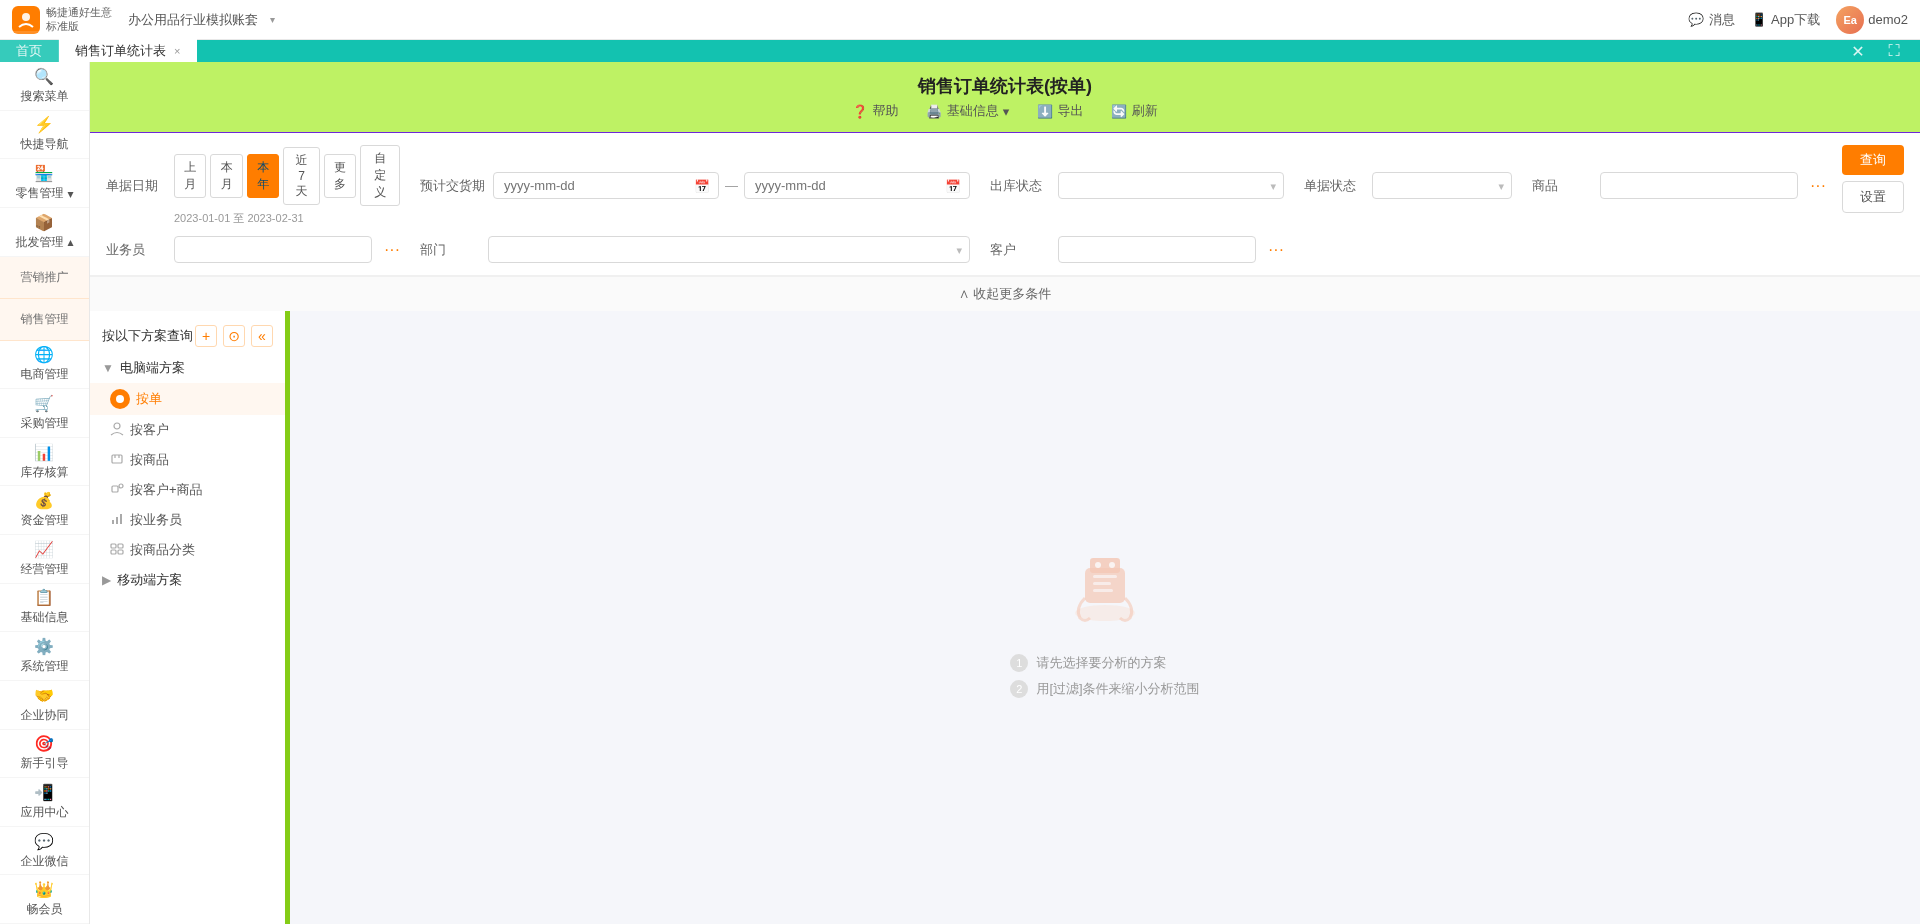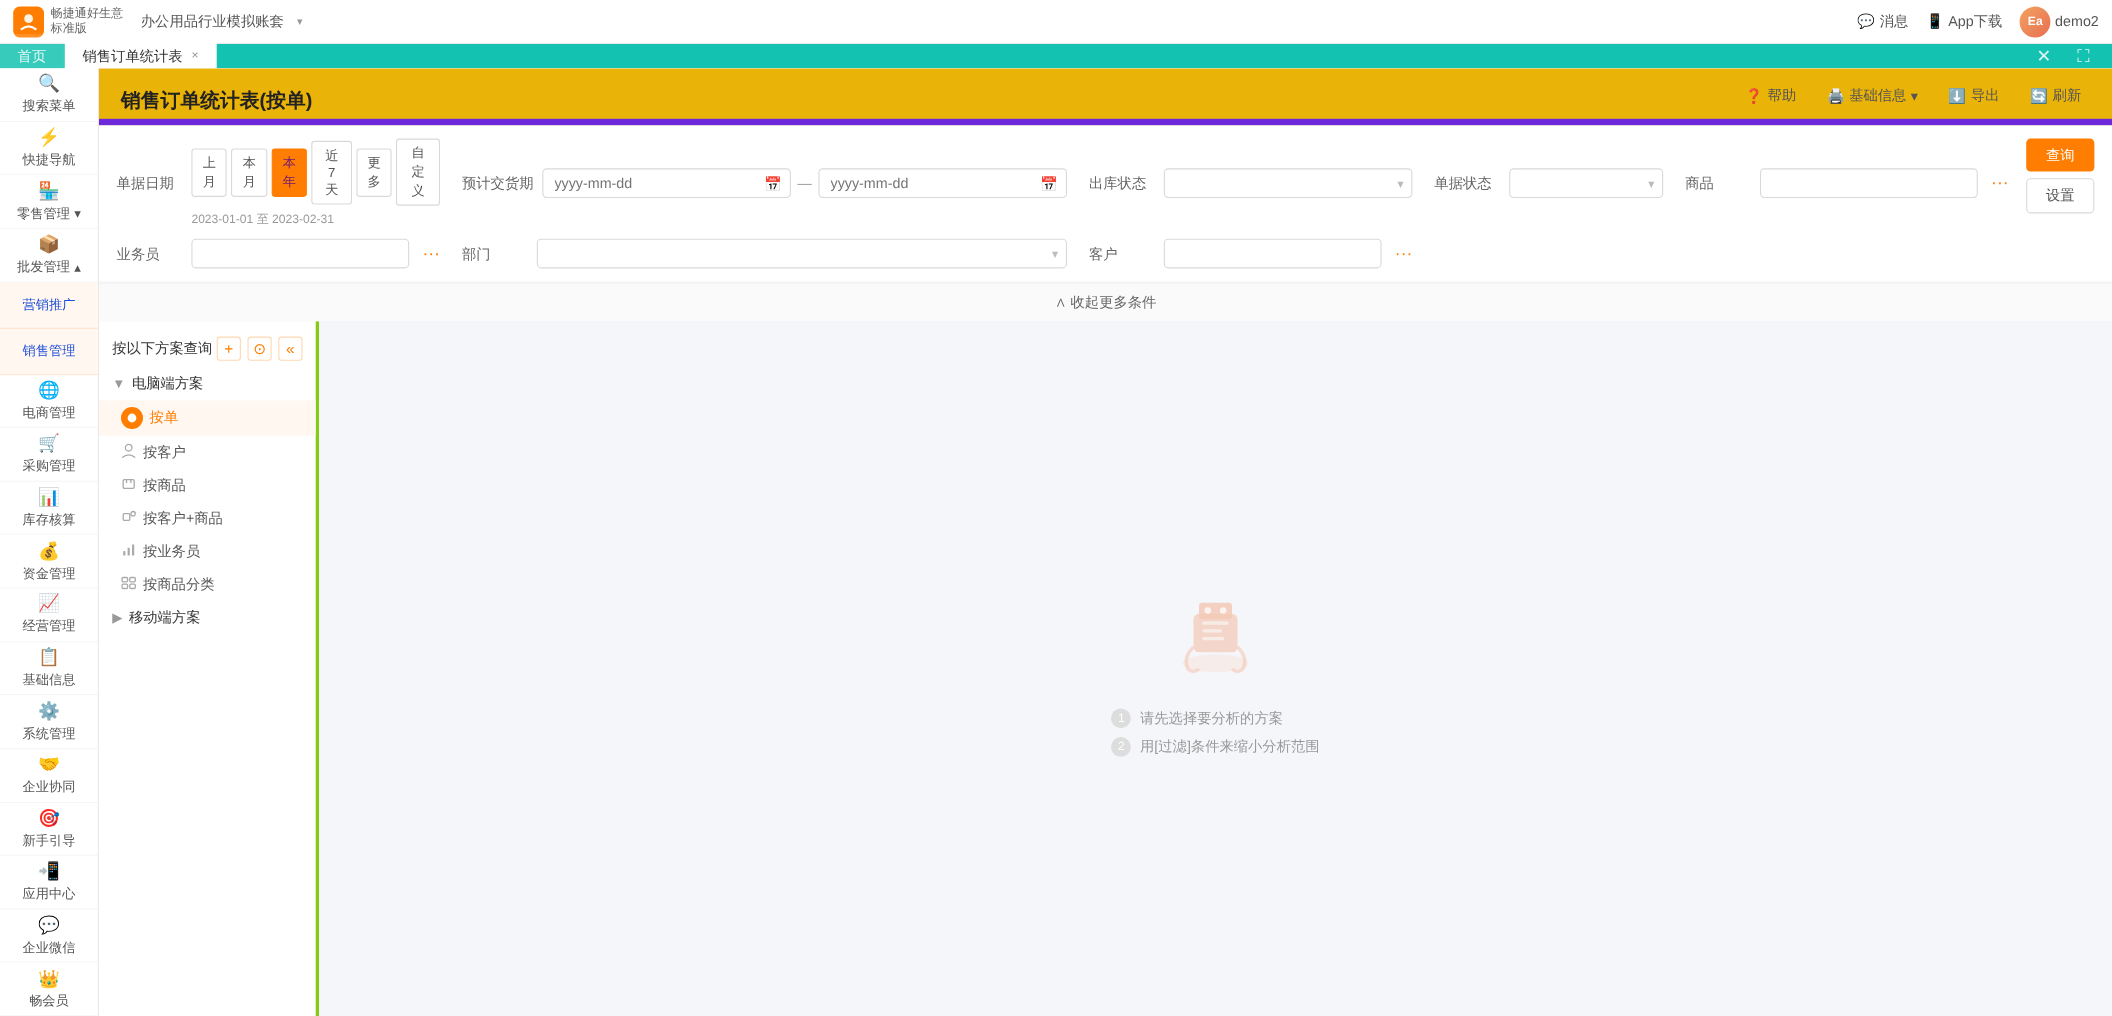--- a/index.html
+++ b/index.html
@@ -166,42 +166,43 @@
       font-size: 12px;
     }
     .sidebar-sub {
       background: #fff7f0;
       font-size: 12px;
     }
     .sidebar-sub .sidebar-item {
       background: transparent;
       height: 42px;
       font-size: 12px;
-      color: #1d4ed8;
+      color: #737373;
       border-bottom: 1px solid #ffe5cc;
     }
 
     
     .content-area {
       flex: 1;
       display: flex;
       flex-direction: column;
       overflow: hidden;
       background: #f5f6fa;
     }
 
     
     .page-header {
-      background: #eab308;
+      background: #bef264;
       padding: 12px 20px 0 20px;
-      border-bottom: 6px solid #6d28d9;
+      border-bottom: 1px solid #6d28d9;
       display: flex;
       align-items: center;
       justify-content: space-between;
       min-height: 50px;
+      flex-direction: column;
     }
     .page-title {
       font-size: 18px;
       font-weight: 600;
       color: #222;
     }
     .page-header-actions {
       display: flex;
       align-items: center;
       gap: 12px;
@@ -277,21 +278,21 @@
       border: 1px solid #d9d9d9;
       border-radius: 3px;
       background: #fff;
       color: #555;
       font-size: 12px;
       cursor: pointer;
     }
     .quick-btn.active {
       background: #ff7d00;
       border-color: #ff7d00;
-      color: #701a75;
+      color: #0c4a6e;
     }
     .date-sub-text {
       font-size: 11px;
       color: #999;
       margin-top: 2px;
     }
     .collapse-bar {
       text-align: center;
       padding: 8px;
       color: #666;
@@ -303,21 +304,21 @@
 
     
     .content-body {
       display: flex;
       flex: 1;
       overflow: hidden;
     }
     .left-panel {
       width: 200px;
       background: #fff;
-      border-right: 3px solid #84cc16;
+      border-right: 5px solid #84cc16;
       overflow-y: auto;
       padding: 8px 0;
     }
     .left-panel-header {
       display: flex;
       align-items: center;
       justify-content: space-between;
       padding: 6px 12px;
       font-size: 13px;
       font-weight: 500;

